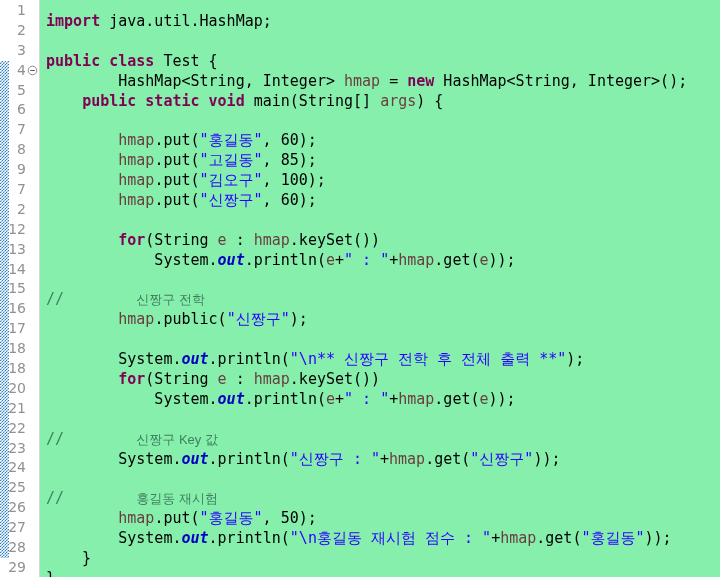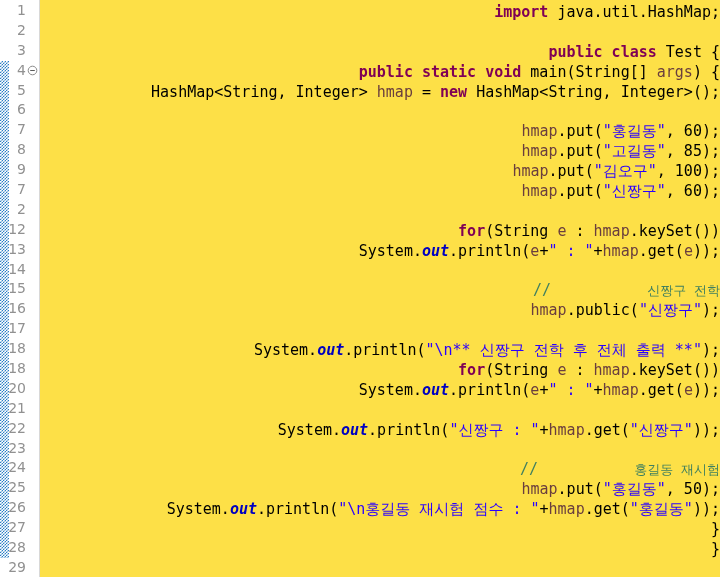--- a/index.html
+++ b/index.html
@@ -75,41 +75,40 @@
     display: inline-block;
     width: 11px;
     height: 11px;
     margin-left: 1px;
   }
 
   
   .code-area {
     flex: 1;
     position: relative;
-    background: #fde047;
-    padding-top: 3px;
+    background: #86efac;
+    padding-top: 12px;
     padding-left: 6px;
     box-sizing: border-box;
     overflow: hidden;
-    text-align: right;
   }
   .code-line {
     height: 19.9px;
     line-height: 19.9px;
     font-size: 15px;
     white-space: pre;
     color: #000000;
     font-family: "DejaVu Sans Mono", "Liberation Mono", monospace;
     letter-spacing: 0px;
   }
 
   
   .tok-keyword { color: #7f0055; font-weight: bold; }
   .tok-string  { color: #2a00ff; }
-  .tok-comment { color: #3f7f5f; font-family: Liberation Mono, monospace; font-size: 13px; margin-left: 24px; }
+  .tok-comment { color: #3f7f5f; font-family: Liberation Sans, sans-serif; font-size: 13px; }
   .tok-commentslash { color: #3f7f5f; }
   .tok-field   { color: #0000c0; font-weight: bold; font-style: italic; }
   .tok-plain   { color: #000000; }
   .tok-local   { color: #6a3e3e; }
 </style>
 </head>
 <body>
 
 <div id="editor">
 
@@ -236,38 +235,39 @@
       <div class="gutter-row">
         <span class="gutter-num">29</span>
         <span class="fold-spacer"></span>
       </div>
     </div>
 
   <div class="code-area">
       <div class="code-line"><span class="tok-keyword">import</span><span class="tok-plain"> java.util.HashMap;</span></div>
       <div class="code-line">&nbsp;</div>
       <div class="code-line"><span class="tok-keyword">public class</span><span class="tok-plain"> Test {</span></div>
+      <div class="code-line"><span class="tok-plain">        HashMap&lt;String, Integer&gt; </span><span class="tok-local">hmap</span><span class="tok-plain"> = </span><span class="tok-keyword">new</span><span class="tok-plain"> HashMap&lt;String, Integer&gt;();</span></div>
       <div class="code-line"><span class="tok-plain">    </span><span class="tok-keyword">public static void</span><span class="tok-plain"> main(String[] </span><span class="tok-local">args</span><span class="tok-plain">) {</span></div>
-      <div class="code-line"><span class="tok-plain">        HashMap&lt;String, Integer&gt; </span><span class="tok-local">hmap</span><span class="tok-plain"> = </span><span class="tok-keyword">new</span><span class="tok-plain"> HashMap&lt;String, Integer&gt;();</span></div>
       <div class="code-line">&nbsp;</div>
       <div class="code-line"><span class="tok-plain">        </span><span class="tok-local">hmap</span><span class="tok-plain">.put(</span><span class="tok-string">"홍길동"</span><span class="tok-plain">, 60);</span></div>
       <div class="code-line"><span class="tok-plain">        </span><span class="tok-local">hmap</span><span class="tok-plain">.put(</span><span class="tok-string">"고길동"</span><span class="tok-plain">, 85);</span></div>
       <div class="code-line"><span class="tok-plain">        </span><span class="tok-local">hmap</span><span class="tok-plain">.put(</span><span class="tok-string">"김오구"</span><span class="tok-plain">, 100);</span></div>
       <div class="code-line"><span class="tok-plain">        </span><span class="tok-local">hmap</span><span class="tok-plain">.put(</span><span class="tok-string">"신짱구"</span><span class="tok-plain">, 60);</span></div>
       <div class="code-line">&nbsp;</div>
       <div class="code-line"><span class="tok-plain">        </span><span class="tok-keyword">for</span><span class="tok-plain">(String </span><span class="tok-local">e</span><span class="tok-plain"> : </span><span class="tok-local">hmap</span><span class="tok-plain">.keySet())</span></div>
       <div class="code-line"><span class="tok-plain">            System.</span><span class="tok-field">out</span><span class="tok-plain">.println(</span><span class="tok-local">e</span><span class="tok-plain">+</span><span class="tok-string">" : "</span><span class="tok-plain">+</span><span class="tok-local">hmap</span><span class="tok-plain">.get(</span><span class="tok-local">e</span><span class="tok-plain">));</span></div>
       <div class="code-line">&nbsp;</div>
       <div class="code-line"><span class="tok-commentslash">//</span><span class="tok-plain">        </span><span class="tok-comment">신짱구 전학</span></div>
       <div class="code-line"><span class="tok-plain">        </span><span class="tok-local">hmap</span><span class="tok-plain">.public(</span><span class="tok-string">"신짱구"</span><span class="tok-plain">);</span></div>
       <div class="code-line">&nbsp;</div>
       <div class="code-line"><span class="tok-plain">        System.</span><span class="tok-field">out</span><span class="tok-plain">.println(</span><span class="tok-string">"\n** </span><span class="tok-string">신짱구 전학 후 전체 출력</span><span class="tok-string"> **"</span><span class="tok-plain">);</span></div>
       <div class="code-line"><span class="tok-plain">        </span><span class="tok-keyword">for</span><span class="tok-plain">(String </span><span class="tok-local">e</span><span class="tok-plain"> : </span><span class="tok-local">hmap</span><span class="tok-plain">.keySet())</span></div>
       <div class="code-line"><span class="tok-plain">            System.</span><span class="tok-field">out</span><span class="tok-plain">.println(</span><span class="tok-local">e</span><span class="tok-plain">+</span><span class="tok-string">" : "</span><span class="tok-plain">+</span><span class="tok-local">hmap</span><span class="tok-plain">.get(</span><span class="tok-local">e</span><span class="tok-plain">));</span></div>
       <div class="code-line">&nbsp;</div>
+      <div class="code-line"><span class="tok-commentslash">//</span><span class="tok-plain">        </span><span class="tok-comment">신짱구 Key 값</span></div>
       <div class="code-line"><span class="tok-plain">        System.</span><span class="tok-field">out</span><span class="tok-plain">.println(</span><span class="tok-string">"신짱구 : "</span><span class="tok-plain">+</span><span class="tok-local">hmap</span><span class="tok-plain">.get(</span><span class="tok-string">"신짱구"</span><span class="tok-plain">));</span></div>
       <div class="code-line">&nbsp;</div>
       <div class="code-line"><span class="tok-commentslash">//</span><span class="tok-plain">        </span><span class="tok-comment">홍길동 재시험</span></div>
       <div class="code-line"><span class="tok-plain">        </span><span class="tok-local">hmap</span><span class="tok-plain">.put(</span><span class="tok-string">"홍길동"</span><span class="tok-plain">, 50);</span></div>
       <div class="code-line"><span class="tok-plain">        System.</span><span class="tok-field">out</span><span class="tok-plain">.println(</span><span class="tok-string">"\n</span><span class="tok-string">홍길동 재시험 점수</span><span class="tok-string"> : "</span><span class="tok-plain">+</span><span class="tok-local">hmap</span><span class="tok-plain">.get(</span><span class="tok-string">"홍길동"</span><span class="tok-plain">));</span></div>
       <div class="code-line"><span class="tok-plain">    }</span></div>
       <div class="code-line"><span class="tok-plain">}</span></div>
     </div>
 
 </div>

